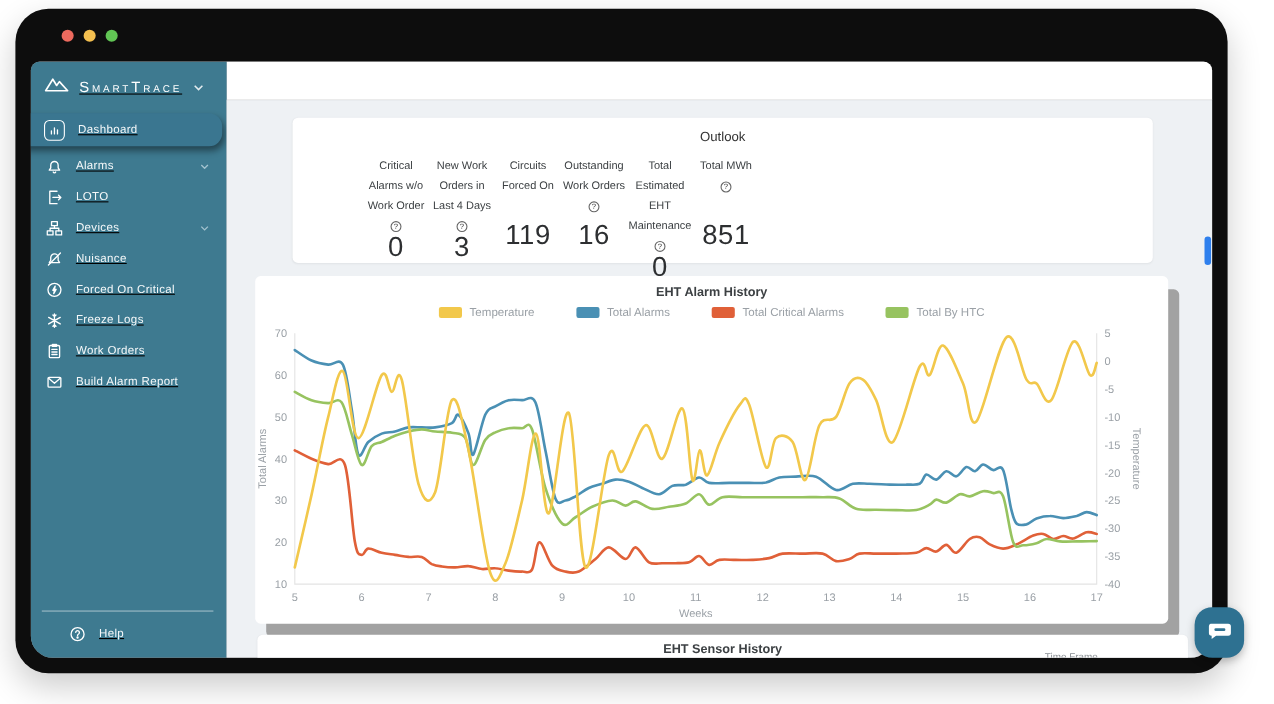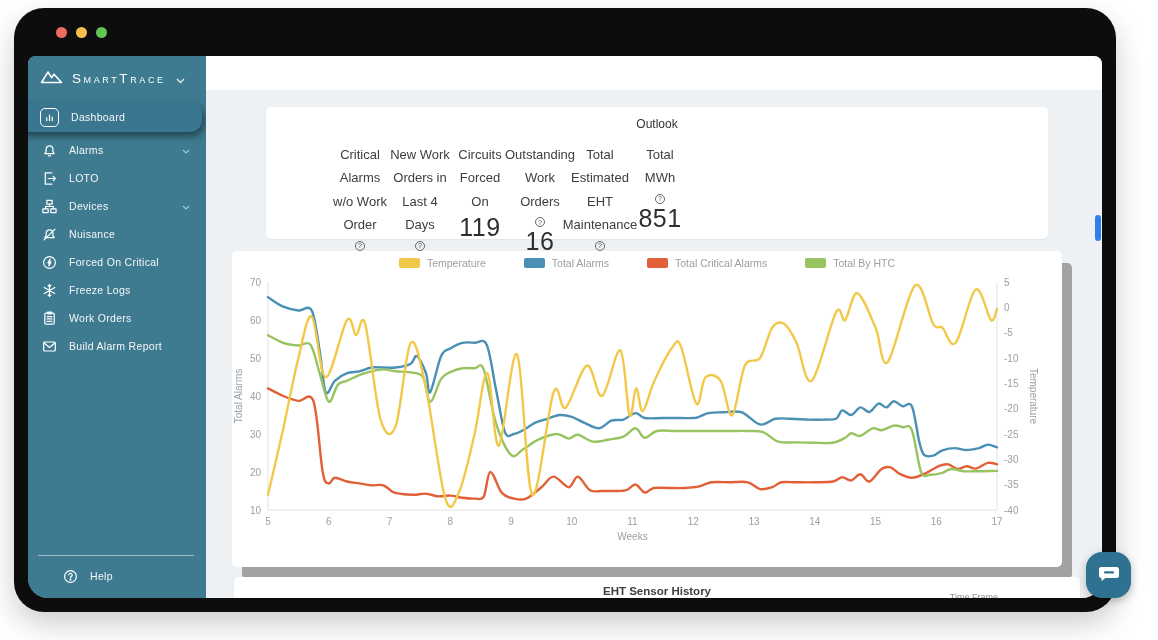--- a/index.html
+++ b/index.html
@@ -3,21 +3,21 @@
 <meta charset="utf-8">
 <style>
   * { margin:0; padding:0; box-sizing:border-box; }
   html,body { width:1158px; height:640px; background:#fff; overflow:hidden;
               font-family:"Liberation Sans", sans-serif; }
   .frame { position:absolute; left:14px; top:8px; width:1102px; height:604px;
            background:#0d0d0d; border-radius:30px; box-shadow:0 12px 30px rgba(0,0,0,.2); }
   .titlebar { height:48px; display:flex; align-items:center; padding-left:42px; gap:9px; }
   .dot { width:11px; height:11px; border-radius:50%; }
   .window { position:absolute; left:14px; top:48px; right:14px; bottom:14px;
-            background:#a3a3a3; border-radius:8px 8px 20px 20px; overflow:hidden; display:flex; }
+            background:#a3a3a3; border-radius:8px 8px 20px 20px; overflow:hidden; display:flex;text-decoration:underline; }
 
   
   .sidebar { width:178px; background:#3e7a90; color:#fff; display:flex; flex-direction:column;
              position:relative; flex-shrink:0; }
   .logo-row { display:flex; align-items:center; gap:9px; padding:13px 10px 10px 12px; cursor:pointer; }
   .logo-text { font-variant:small-caps; letter-spacing:2.6px; font-size:13.5px; color:#fff; }
   .logo-chev { opacity:.85; margin-left:1px; }
   .s-item { display:flex; align-items:center; gap:12px; padding:7px 10px 7px 14px; font-size:10.5px;
             color:rgba(255,255,255,.95); letter-spacing:.3px; cursor:pointer; position:relative; height:28px; }
   .s-item .ic { width:15px; height:15px; display:flex; align-items:center; justify-content:center; flex-shrink:0; }
@@ -35,21 +35,21 @@
   .content { flex:1; background:#eef1f4; position:relative; overflow:hidden; }
 
   .card { background:#fff; border-radius:5px; position:absolute; }
   .card-title { text-align:center; font-size:11.5px; font-weight:700; color:#3c4043; }
 
   .outlook { left:60px; top:16px; width:782px; height:132px; box-shadow:0 1px 2px rgba(0,0,0,.06); }
   .outlook .card-title { margin-top:10px; font-weight:400; font-size:12px; color:#333; }
   .kpis { position:absolute; left:64px; top:36px; display:flex; }
   .kpi { width:60px; display:flex; flex-direction:column; align-items:center; height:86px; }
   .kpi .hd { display:flex; flex-direction:column; align-items:center; gap:4px; }
-  .kpi .lbl { font-size:13px; line-height:1.8; color:#3c4043; text-align:center; }
+  .kpi .lbl { font-size:10px; line-height:1.8; color:#3c4043; text-align:center; }
   .kpi .info { width:10px; height:10px; border:1px solid #666; border-radius:50%; font-size:7px;
                display:flex; align-items:center; justify-content:center; color:#444; cursor:pointer; }
   .kpi .val { margin-top:auto; font-size:25px; font-weight:500; color:#2d2f31; letter-spacing:.5px; }
 
   .alarm-card { left:26px; top:160px; width:830px; height:316px;
                 box-shadow:10px 12px 0 0 #a2a2a2; }
   .alarm-card .card-title { margin-top:9px; }
   .legend { display:flex; justify-content:center; gap:38px; margin-top:5px; height:14px; align-items:center; }
   .leg-item { display:flex; align-items:center; gap:7px; font-size:10.5px; color:#9aa0a6; cursor:pointer; }
   .leg-swatch { width:21px; height:10px; border-radius:2px; }
@@ -239,20 +239,21 @@
                 <div class="hd">
                   <div class="lbl">Total MWh</div>
                   <div class="info">?</div>
                 </div>
                 <div class="val">851</div>
               </div>
             </div>
         </div>
 
         <div class="card alarm-card">
+          <div class="card-title">EHT Alarm History</div>
           <div class="legend" id="legend">
               <div class="leg-item">
                 <span class="leg-swatch" style="background:#F2C84B"></span>
                 <span>Temperature</span>
               </div>
               <div class="leg-item">
                 <span class="leg-swatch" style="background:#4A90B4"></span>
                 <span>Total Alarms</span>
               </div>
               <div class="leg-item">

